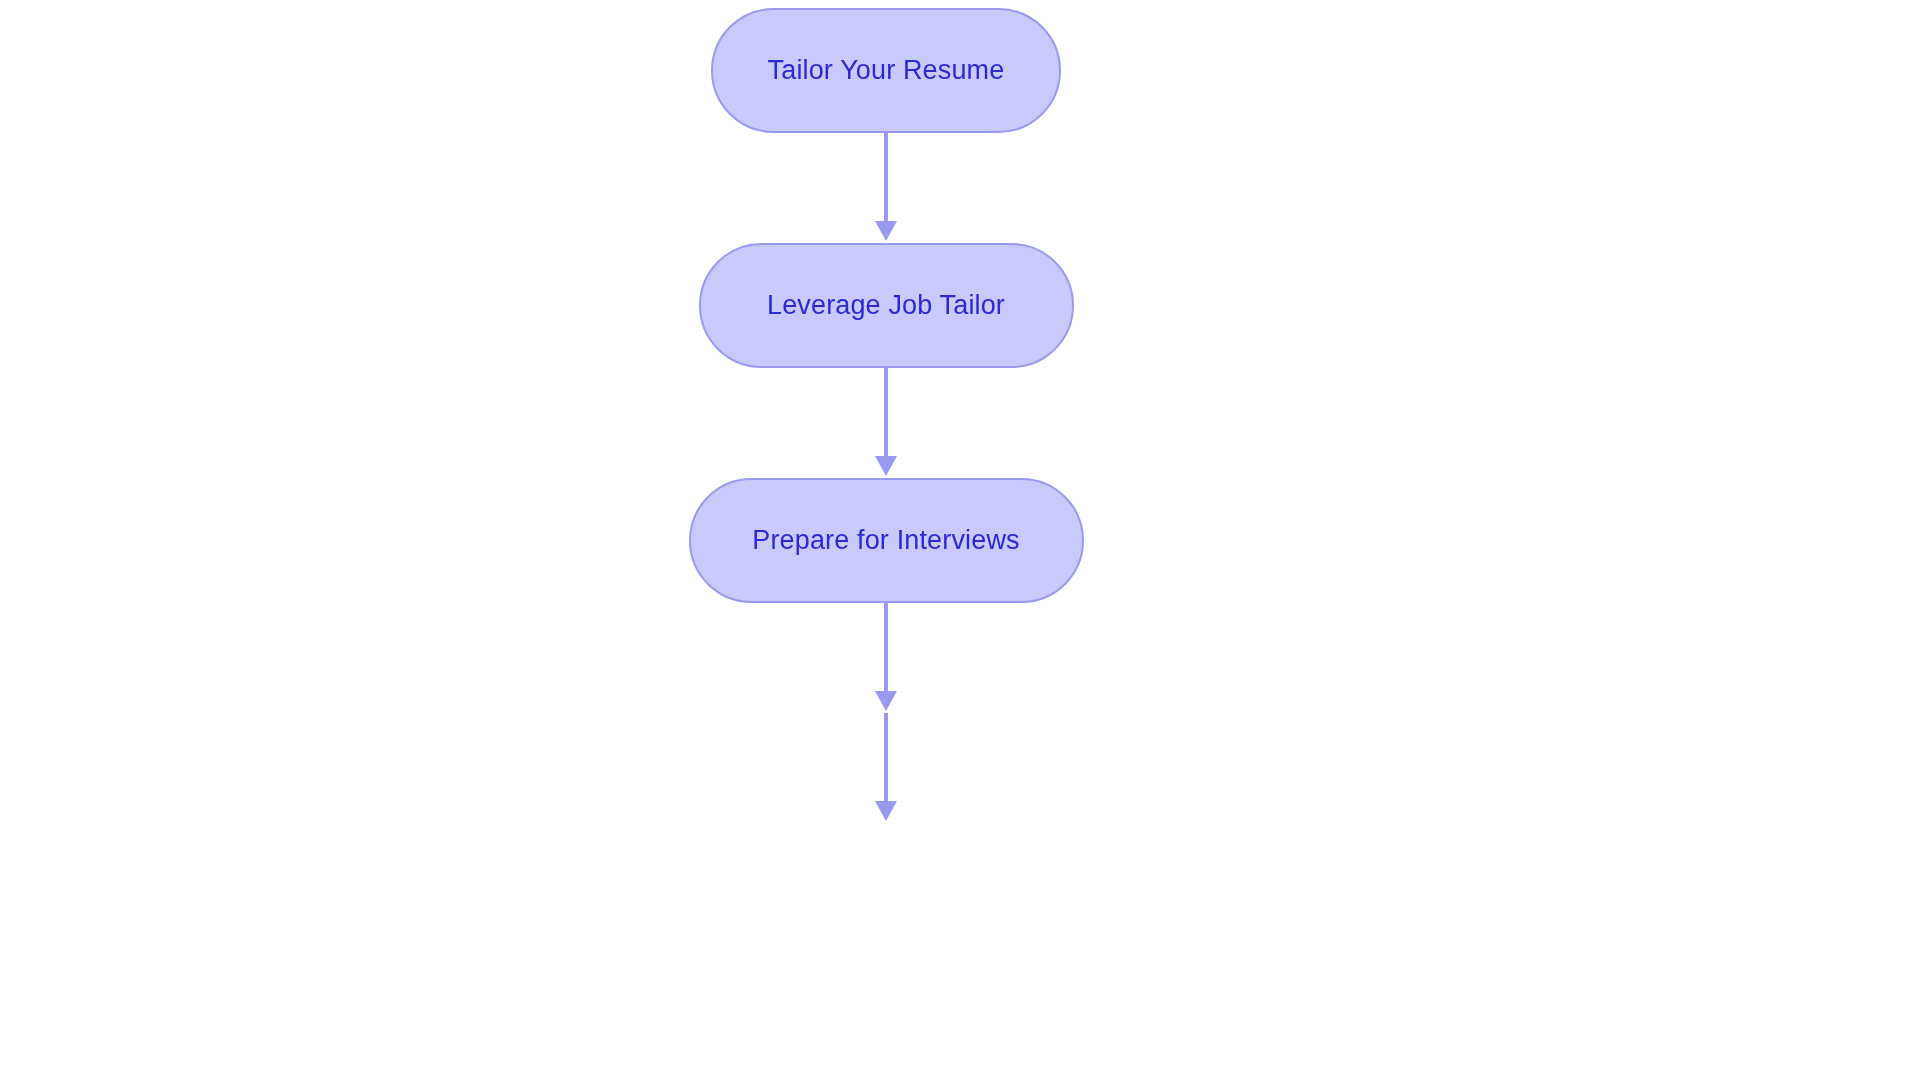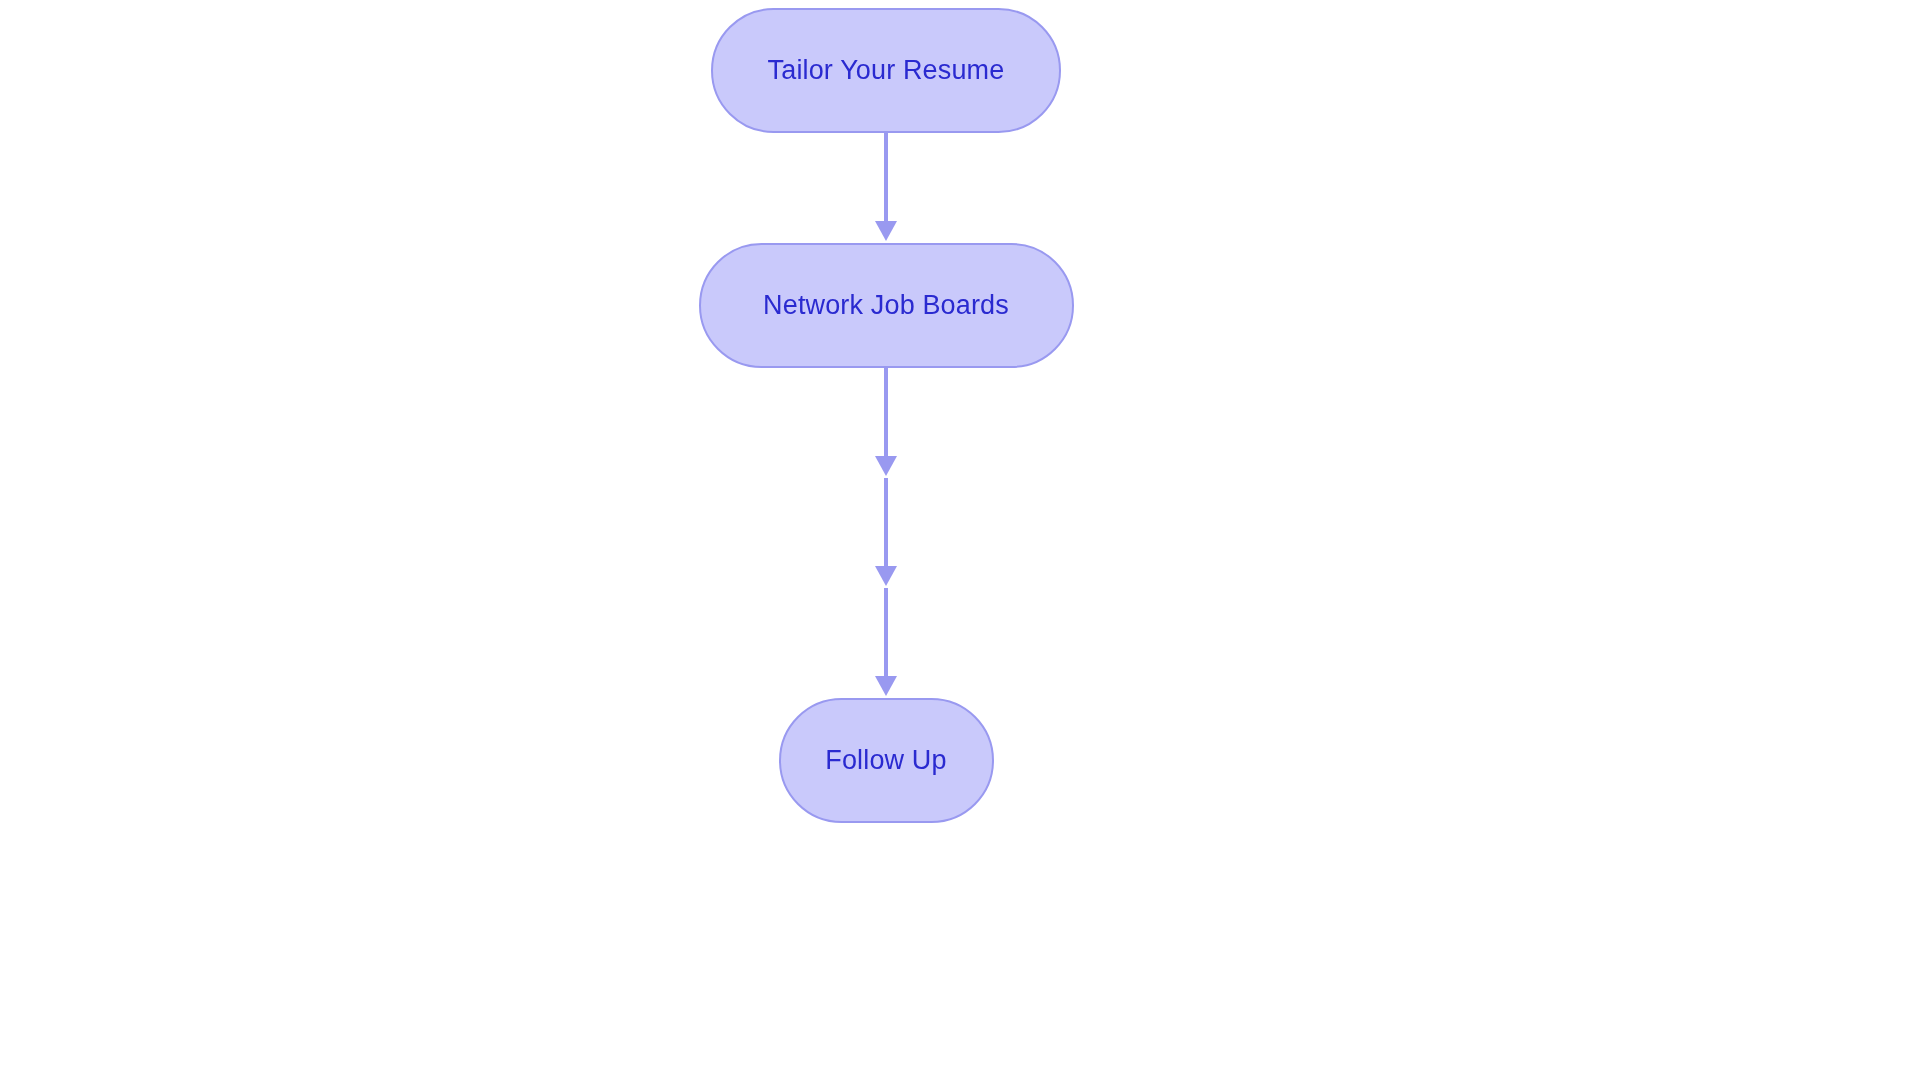--- a/index.html
+++ b/index.html
@@ -87,44 +87,44 @@
     </div>
 
     <div class="flow-connector">
       <svg viewBox="0 0 30 110" xmlns="http://www.w3.org/2000/svg" aria-hidden="true">
         <line x1="15" y1="0" x2="15" y2="90" stroke="#9999f0" stroke-width="4"></line>
         <polygon points="4,88 26,88 15,108" fill="#9999f0"></polygon>
       </svg>
     </div>
 
     <div class="flow-node node-w-2">
-      <span class="node-label">Network Job Boards</span>
+      <span class="node-label">Leverage Job Tailor</span>
+    </div>
+
+    <div class="flow-connector">
+      <svg viewBox="0 0 30 110" xmlns="http://www.w3.org/2000/svg" aria-hidden="true">
+        <line x1="15" y1="0" x2="15" y2="90" stroke="#9999f0" stroke-width="4"></line>
+        <polygon points="4,88 26,88 15,108" fill="#9999f0"></polygon>
+      </svg>
+    </div>
+
+    <div class="flow-node node-w-3">
+      <span class="node-label">Prepare for Interviews</span>
     </div>
 
     <div class="flow-connector">
       <svg viewBox="0 0 30 110" xmlns="http://www.w3.org/2000/svg" aria-hidden="true">
         <line x1="15" y1="0" x2="15" y2="90" stroke="#9999f0" stroke-width="4"></line>
         <polygon points="4,88 26,88 15,108" fill="#9999f0"></polygon>
       </svg>
     </div>
 
 
     <div class="flow-connector">
       <svg viewBox="0 0 30 110" xmlns="http://www.w3.org/2000/svg" aria-hidden="true">
         <line x1="15" y1="0" x2="15" y2="90" stroke="#9999f0" stroke-width="4"></line>
         <polygon points="4,88 26,88 15,108" fill="#9999f0"></polygon>
       </svg>
     </div>
 
 
-    <div class="flow-connector">
-      <svg viewBox="0 0 30 110" xmlns="http://www.w3.org/2000/svg" aria-hidden="true">
-        <line x1="15" y1="0" x2="15" y2="90" stroke="#9999f0" stroke-width="4"></line>
-        <polygon points="4,88 26,88 15,108" fill="#9999f0"></polygon>
-      </svg>
-    </div>
-
-    <div class="flow-node node-w-5">
-      <span class="node-label">Follow Up</span>
-    </div>
-
   </div>
 </div>
 
 </body></html>

